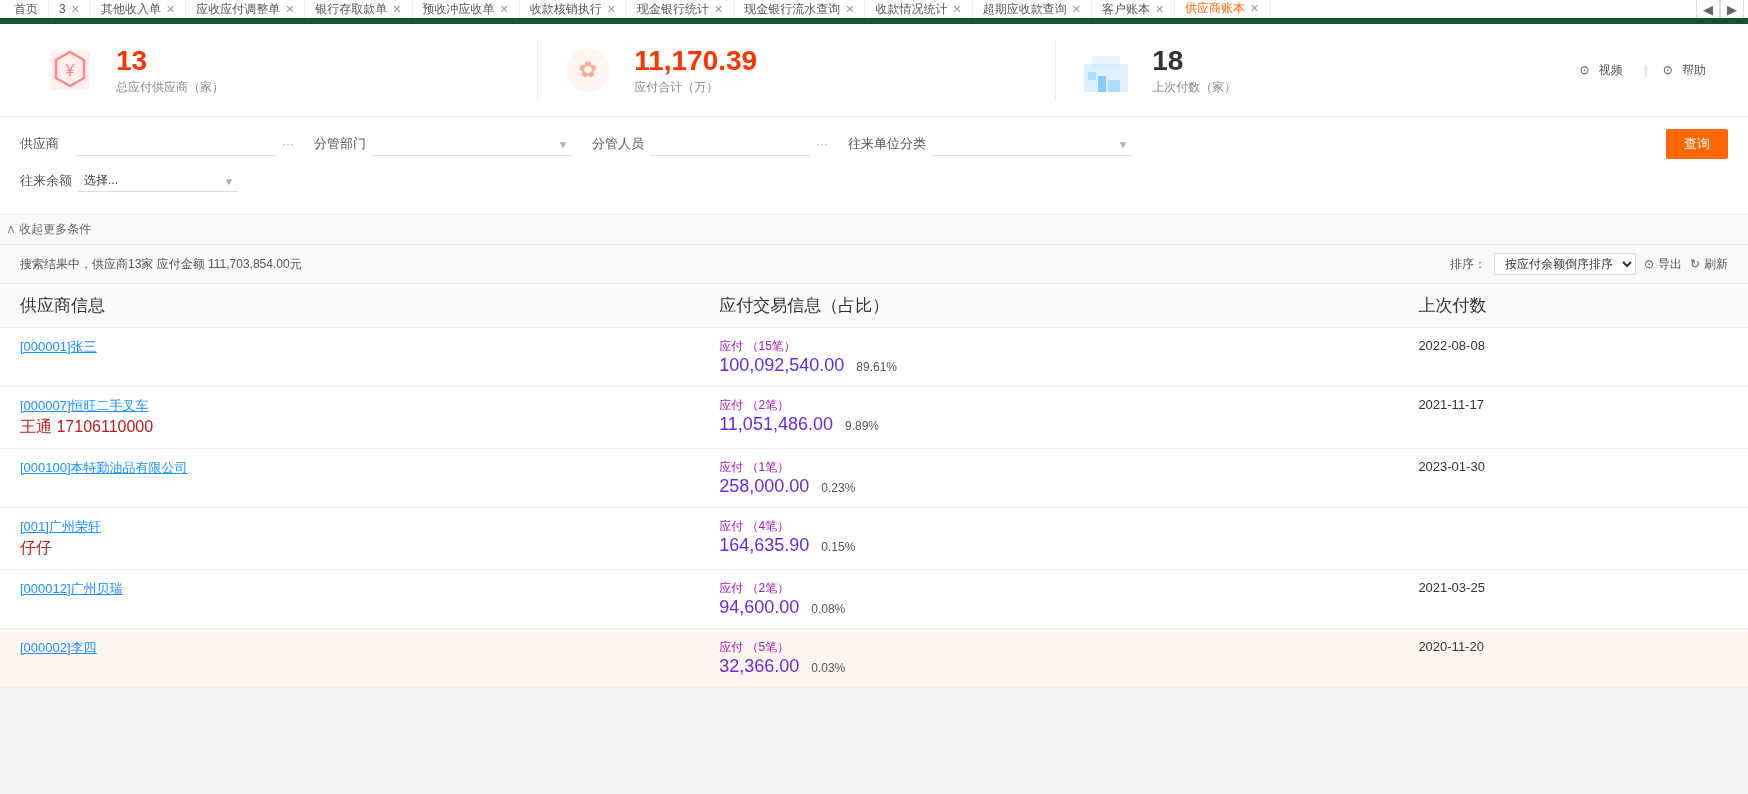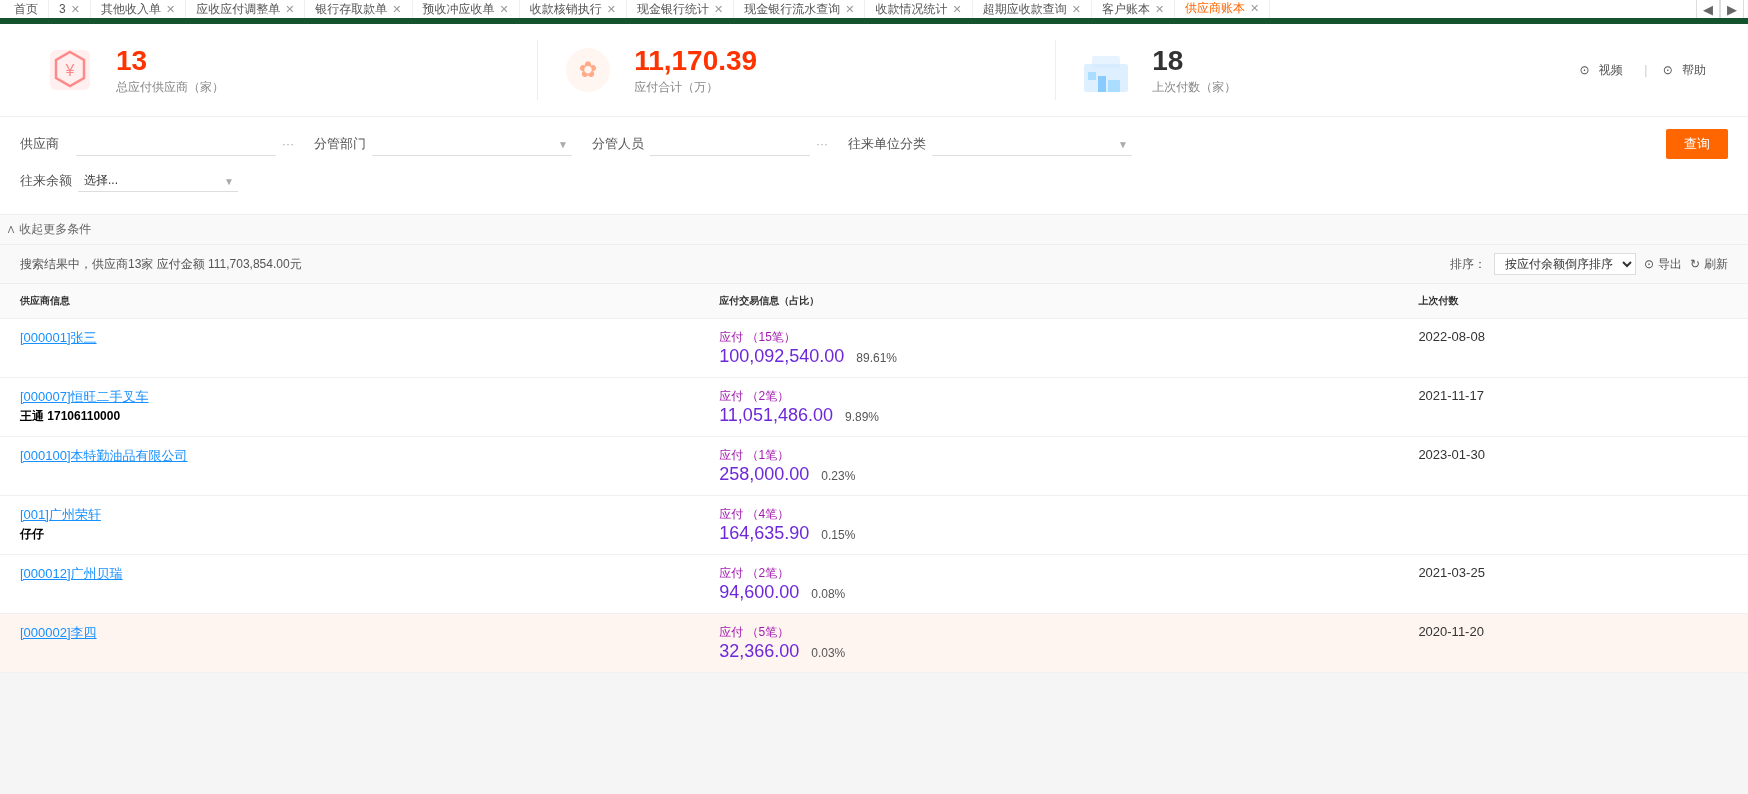--- a/index.html
+++ b/index.html
@@ -209,45 +209,44 @@
     .data-table {
       width: 100%;
       border-collapse: collapse;
     }
     .data-table thead tr {
       background: #fafafa;
       border-bottom: 1px solid #eee;
     }
     .data-table thead th {
       padding: 10px 20px;
-      font-size: 10px;
-      font-weight: 700;
+      font-size: 17px;
+      font-weight: 400;
       color: #333;
       text-align: left;
     }
     .data-table tbody tr {
       border-bottom: 1px solid #f0f0f0;
     }
     .data-table tbody tr.highlighted { background: #fff5f0; }
     .data-table tbody td {
       padding: 10px 20px;
       font-size: 13px;
       color: #333;
       vertical-align: top;
     }
     .supplier-link {
       color: #1890ff;
       text-decoration: underline;
       cursor: pointer;
     }
     .supplier-contact {
-      font-size: 12px;
-      color: #000000;
+      font-size: 16px;
+      color: #b91c1c;
       margin-top: 2px;
-      font-weight: bold;
     }
     .amount-green {
       color: #6d28d9;
       font-size: 18px;
       font-weight: 500;
     }
     .tx-label { color: #a21caf; font-size: 12px; }
     .tx-percent { color: #555; font-size: 12px; margin-left: 12px; }
     .date-text { color: #555; font-size: 12px; }
 

